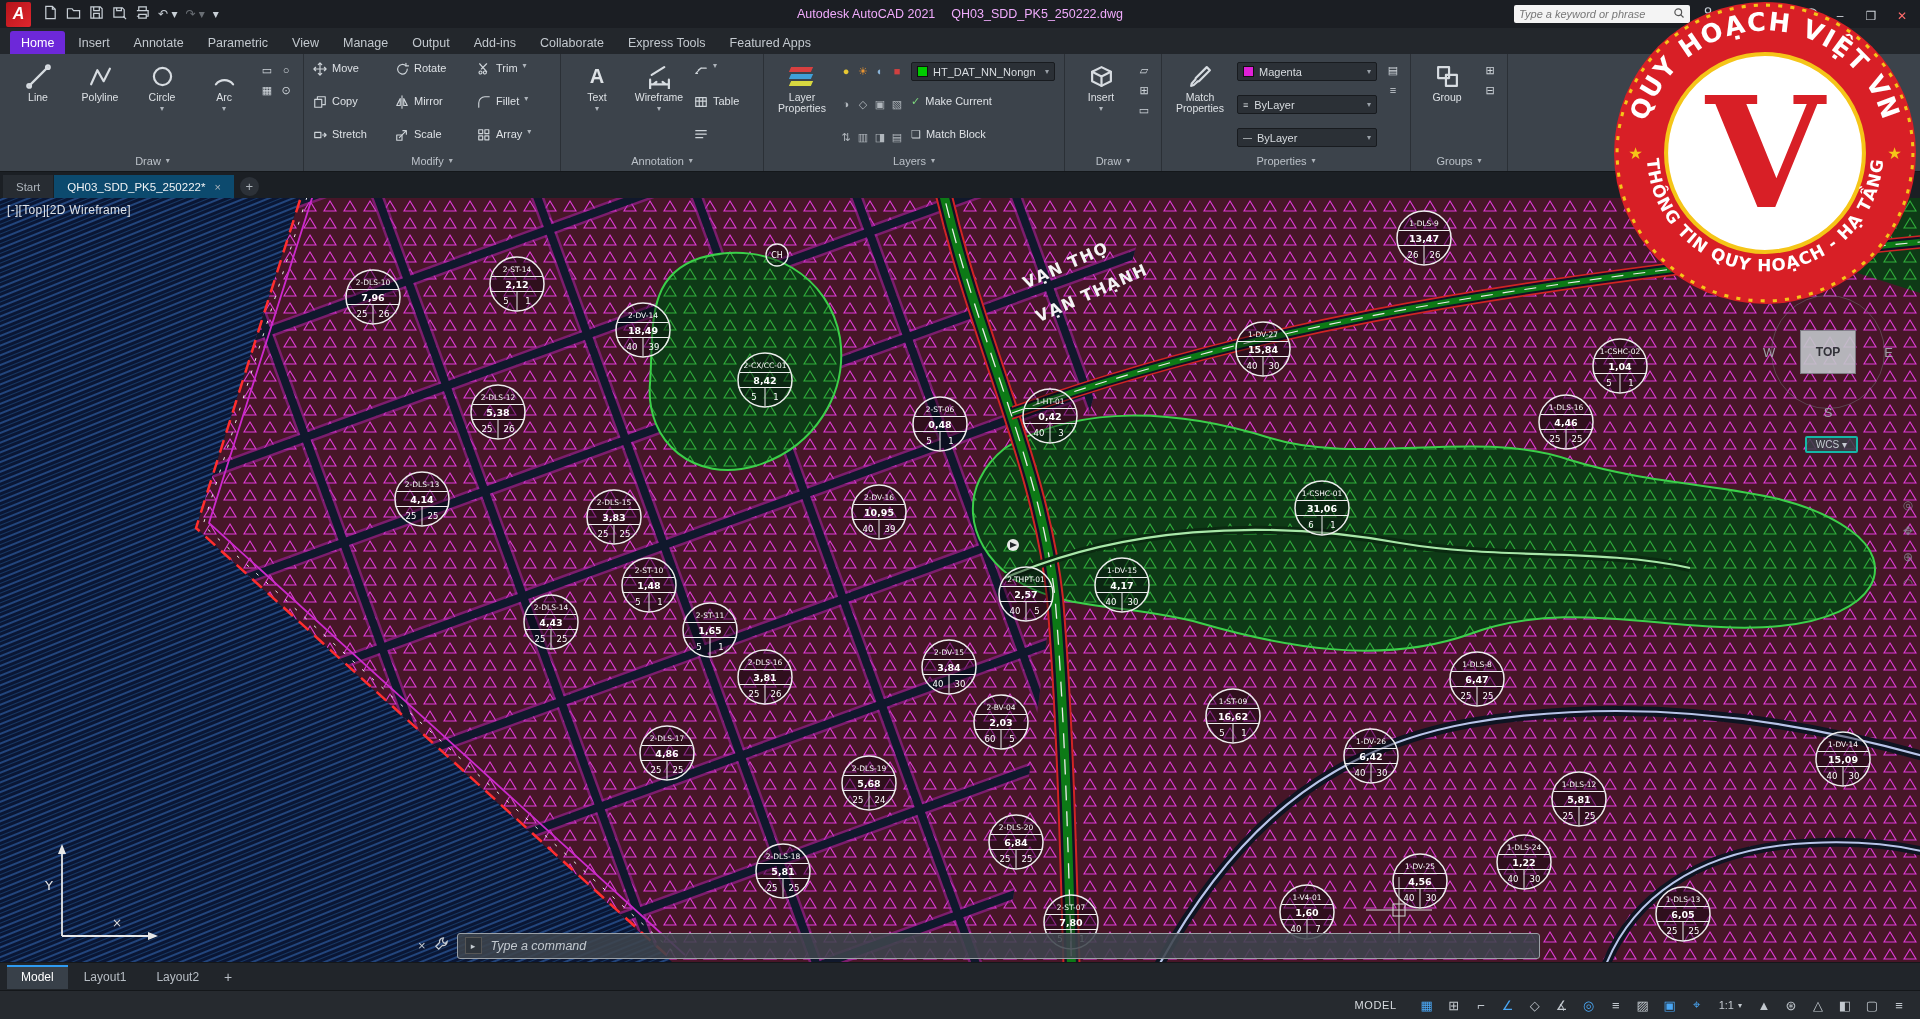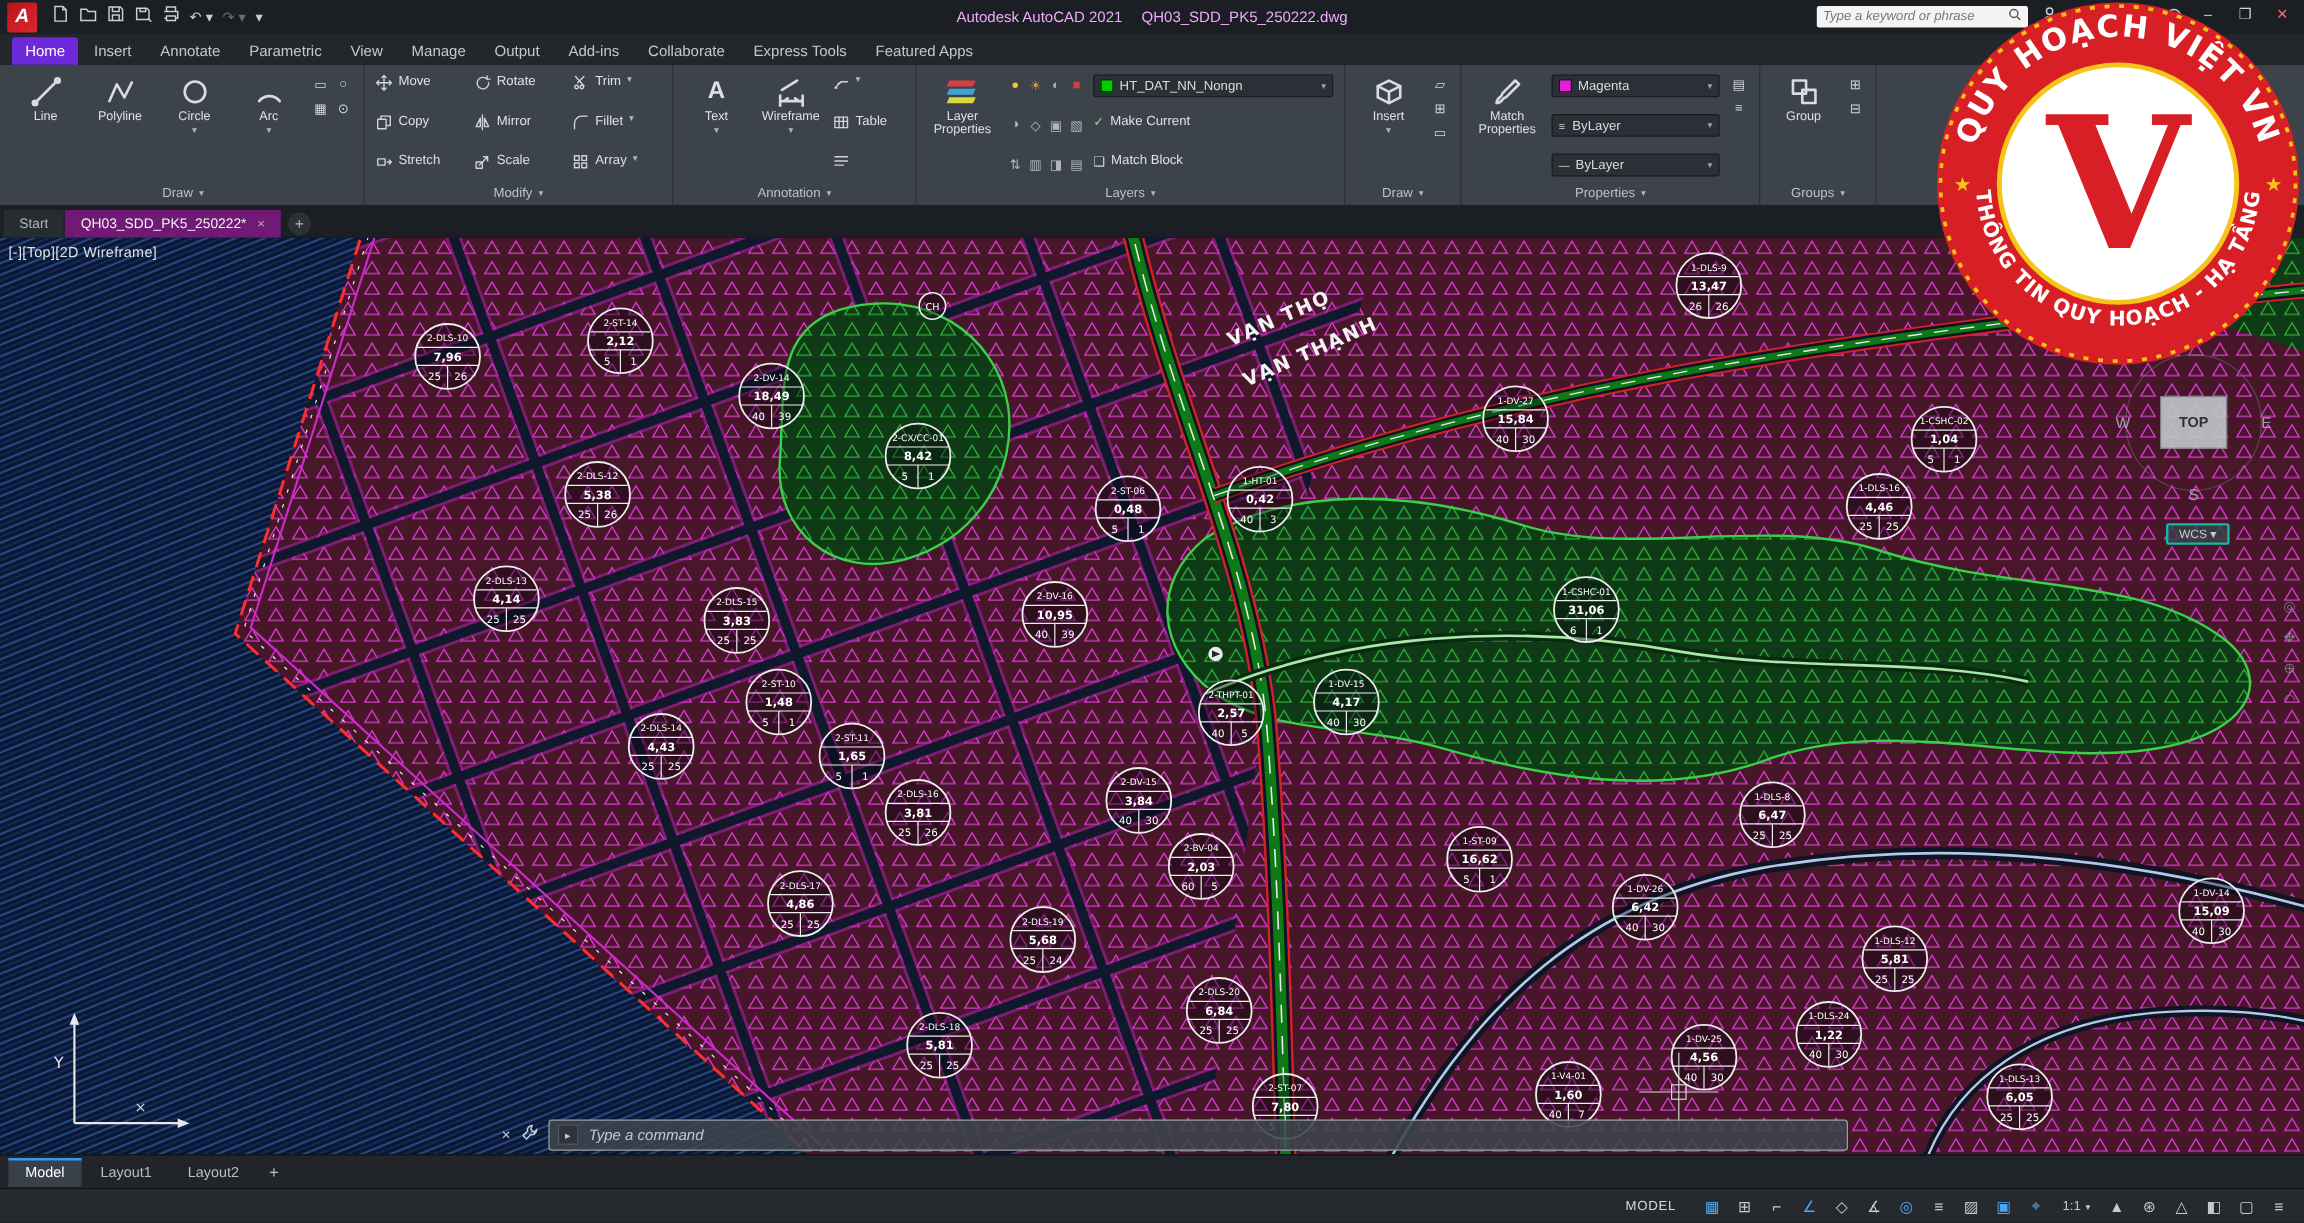--- a/index.html
+++ b/index.html
@@ -6,21 +6,21 @@
 html,body{width:1920px;height:1019px;overflow:hidden}
 body{background:#15181c;font-family:"Liberation Sans",sans-serif;color:#d6dade;position:relative}
 
 .titlebar{height:28px;background:#1b1e23;display:flex;align-items:center;padding:0 6px;position:relative;z-index:6}
 .acad-logo{width:25px;height:25px;background:linear-gradient(135deg,#b5141a,#e0262e);color:#fff;font-weight:bold;font-size:16px;font-style:italic;display:flex;align-items:center;justify-content:center;border-radius:2px}
 .qat{display:flex;align-items:center;gap:8px;margin-left:12px}
 .qat svg{width:15px;height:15px;stroke:#c8cfd6;fill:none;stroke-width:1.3}
 .qat .garrow{color:#c8cfd6;font-size:12px}
 .qat .dim{opacity:.45}
 .tb-title{position:absolute;left:50%;transform:translateX(-50%);font-size:12.5px;color:#f0abfc;display:flex;gap:16px;white-space:nowrap}
-.tb-right{margin-left:auto;display:flex;align-items:flex-start;gap:11px;padding-right:2px}
+.tb-right{margin-left:auto;display:flex;align-items:flex-end;gap:11px;padding-right:2px}
 .searchbox{display:flex;align-items:center;background:#f4f4f4;border-radius:2px;height:18px;padding:0 5px;gap:4px}
 .searchbox input{border:0;outline:0;background:transparent;width:150px;font-size:11px;font-style:italic;color:#333;font-family:inherit}
 .searchbox input::placeholder{color:#777;font-style:italic}
 .tbicon svg{width:15px;height:15px;stroke:#c8cfd6;fill:none;stroke-width:1.3;vertical-align:middle}
 .signin{font-size:12px;color:#dfe3e7;display:flex;align-items:center;gap:5px}
 .winbtn{width:20px;text-align:center;font-size:12px;color:#cfd4da}
 
 .ribbon-tabs{height:26px;background:#23272c;display:flex;align-items:flex-end;padding-left:10px;gap:2px;position:relative;z-index:5}
 .rtab{padding:5px 11px 4px;font-size:12.5px;color:#c3c9cf;white-space:nowrap}
 .rtab.active{background:#6d28d9;color:#fff;border-radius:3px 3px 0 0}
@@ -44,21 +44,21 @@
 .layers-col{display:flex;flex-direction:column;justify-content:space-between;padding:3px 0}
 .lrow{display:flex;align-items:center;gap:7px}
 .mini-icons{display:flex;gap:3px;font-size:11px}
 .mini-icons span{width:14px;text-align:center}
 .lp{width:24px;height:24px;display:flex;flex-direction:column;justify-content:center;gap:2px}
 .lp i{display:block;height:5px;width:22px;transform:skewX(-24deg)}
 .texticon{font-size:20px;font-weight:bold;color:#dde1e5;line-height:20px}
 
 .file-tabs{height:26px;background:#1b1f24;display:flex;align-items:flex-end;padding-left:3px;gap:1px;position:relative;z-index:3}
 .ftab{height:23px;display:flex;align-items:center;gap:9px;padding:0 13px;font-size:11.5px;background:#272c32;color:#aeb5bc}
-.ftab.active{background:#701a75;color:#f0f2f4}
+.ftab.active{background:#0c4a6e;color:#f0f2f4}
 .ftab-x{font-size:11px;color:#aeb5bc}
 .ftab-plus{width:19px;height:19px;border-radius:50%;background:#2c3138;color:#aeb5bc;display:flex;align-items:center;justify-content:center;margin:0 0 2px 5px;font-size:13px}
 
 .drawing{position:relative;height:764px;background:#0d1120;overflow:hidden}
 #map-svg{position:absolute;inset:0;width:100%;height:100%;display:block}
 #map-svg text{font-family:"DejaVu Sans",sans-serif}
 .pid{font-size:7.5px;fill:#fff;text-anchor:middle}
 .parea{font-size:9.5px;font-weight:bold;fill:#fff;text-anchor:middle}
 .pnum{font-size:8.5px;fill:#fff;text-anchor:middle}
 .alabel{font-size:16px;font-weight:bold;fill:#f4f4f4;letter-spacing:1.5px;text-anchor:middle}
@@ -364,21 +364,21 @@
         <span class="blabel">Layer Properties</span>
       </div>
       <div class="layers-col">
         <div class="lrow">
           <span class="mini-icons" id="layers-mini-0">
               <span style="color: rgb(232, 200, 50);">●</span>
               <span style="color: rgb(232, 148, 50);">☀</span>
               <span style="color: rgb(138, 180, 216);">◐</span>
               <span style="color: rgb(208, 64, 64);">■</span>
             </span>
-          <div class="dropdown" style="width:200px">
+          <div class="dropdown" style="width:144px">
             <span class="swatch" style="background:#00cc00"></span>
             <span>HT_DAT_NN_Nongn</span>
             <span class="dd-caret">▾</span>
           </div>
         </div>
         <div class="lrow">
           <span class="mini-icons" id="layers-mini-1">
               <span style="color: rgb(176, 182, 188);">◑</span>
               <span style="color: rgb(176, 182, 188);">◇</span>
               <span style="color: rgb(176, 182, 188);">▣</span>

